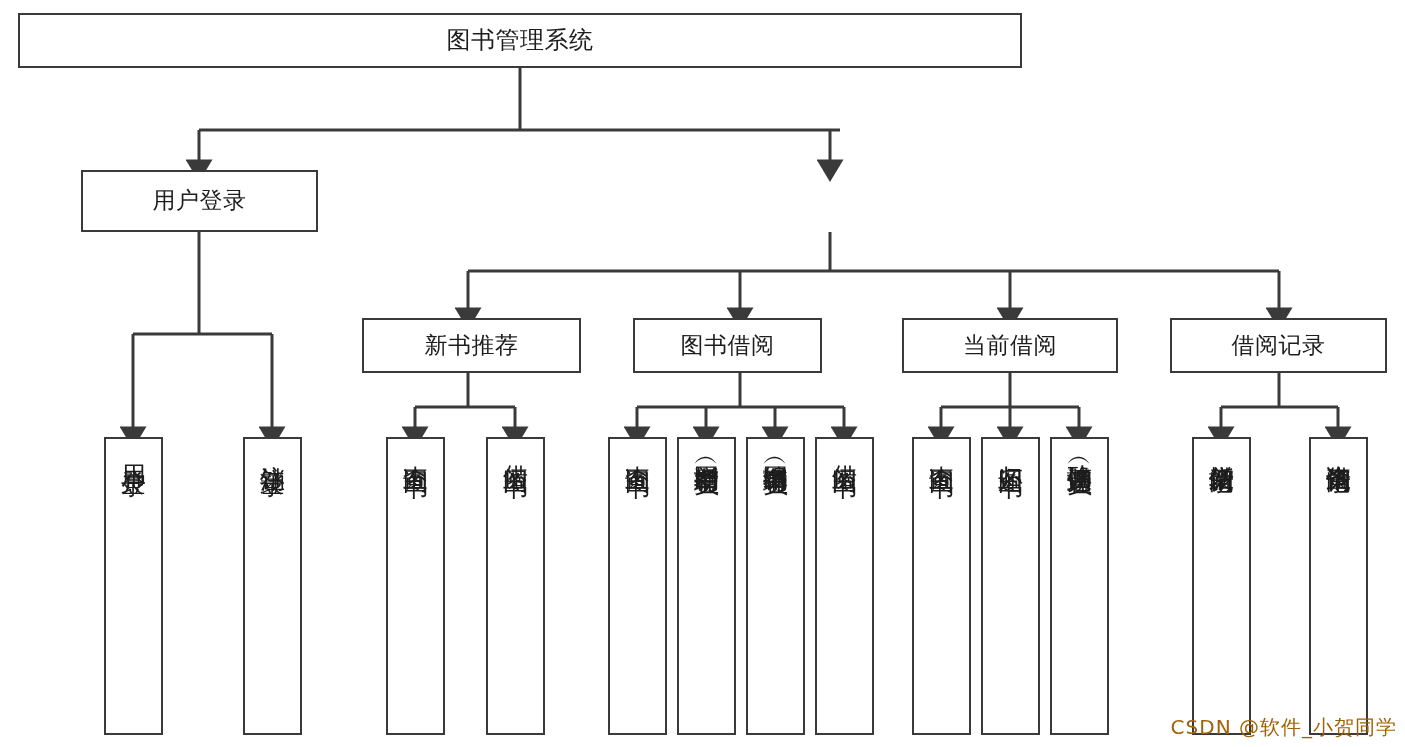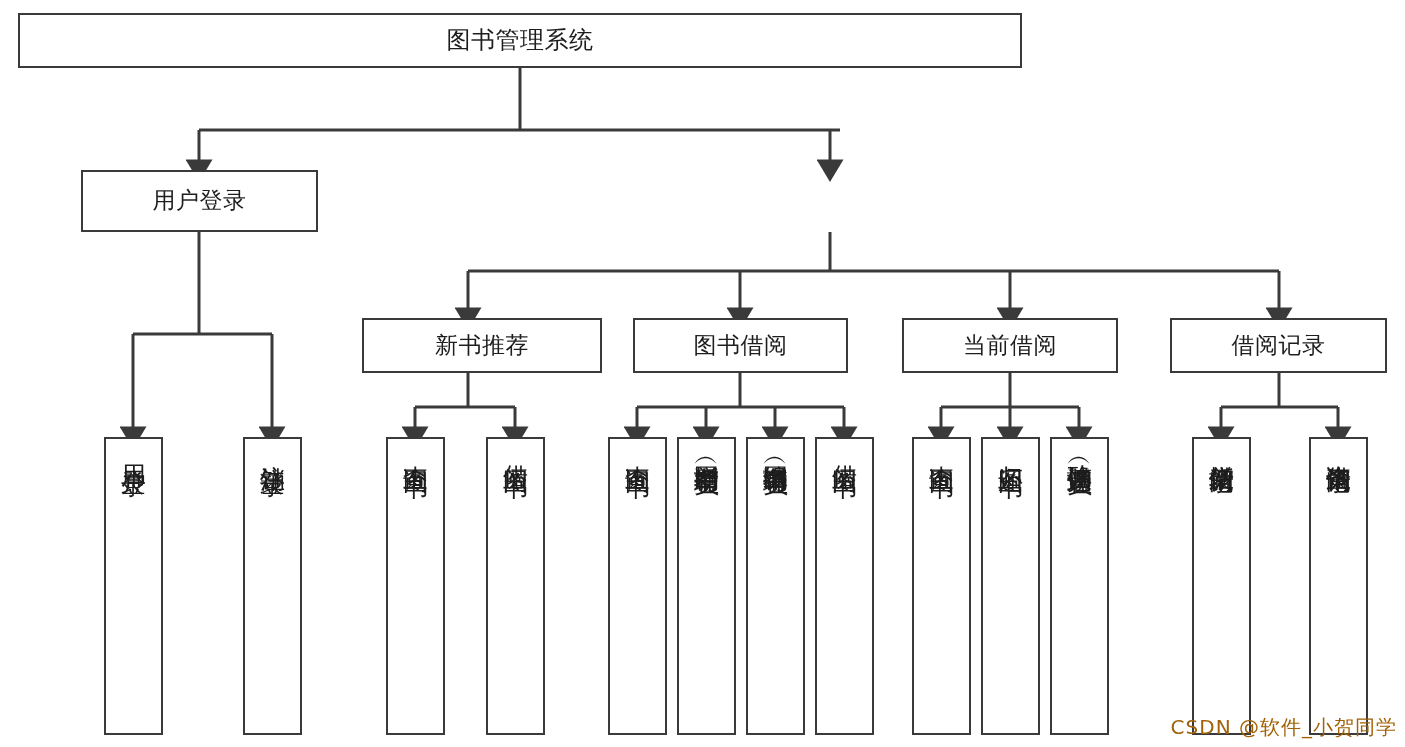--- a/index.html
+++ b/index.html
@@ -113,24 +113,24 @@
   </svg>
 
   <div class="node horiz root" style="left:18px;top:13px;width:1004px;height:55px;">
     <span class="lbl">图书管理系统</span>
   </div>
 
   <div class="node horiz" style="left:81px;top:170px;width:237px;height:62px;">
     <span class="lbl">用户登录</span>
   </div>
 
-  <div class="node horiz" style="left:362px;top:318px;width:240px;height:55px;">
+  <div class="node horiz" style="left:362px;top:318px;width:219px;height:55px;">
     <span class="lbl">新书推荐</span>
   </div>
-  <div class="node horiz" style="left:633px;top:318px;width:215px;height:55px;">
+  <div class="node horiz" style="left:633px;top:318px;width:189px;height:55px;">
     <span class="lbl">图书借阅</span>
   </div>
   <div class="node horiz" style="left:902px;top:318px;width:216px;height:55px;">
     <span class="lbl">当前借阅</span>
   </div>
   <div class="node horiz" style="left:1170px;top:318px;width:217px;height:55px;">
     <span class="lbl">借阅记录</span>
   </div>
 
   <div class="node vert" style="left:104px;top:437px;width:59px;height:298px;">

